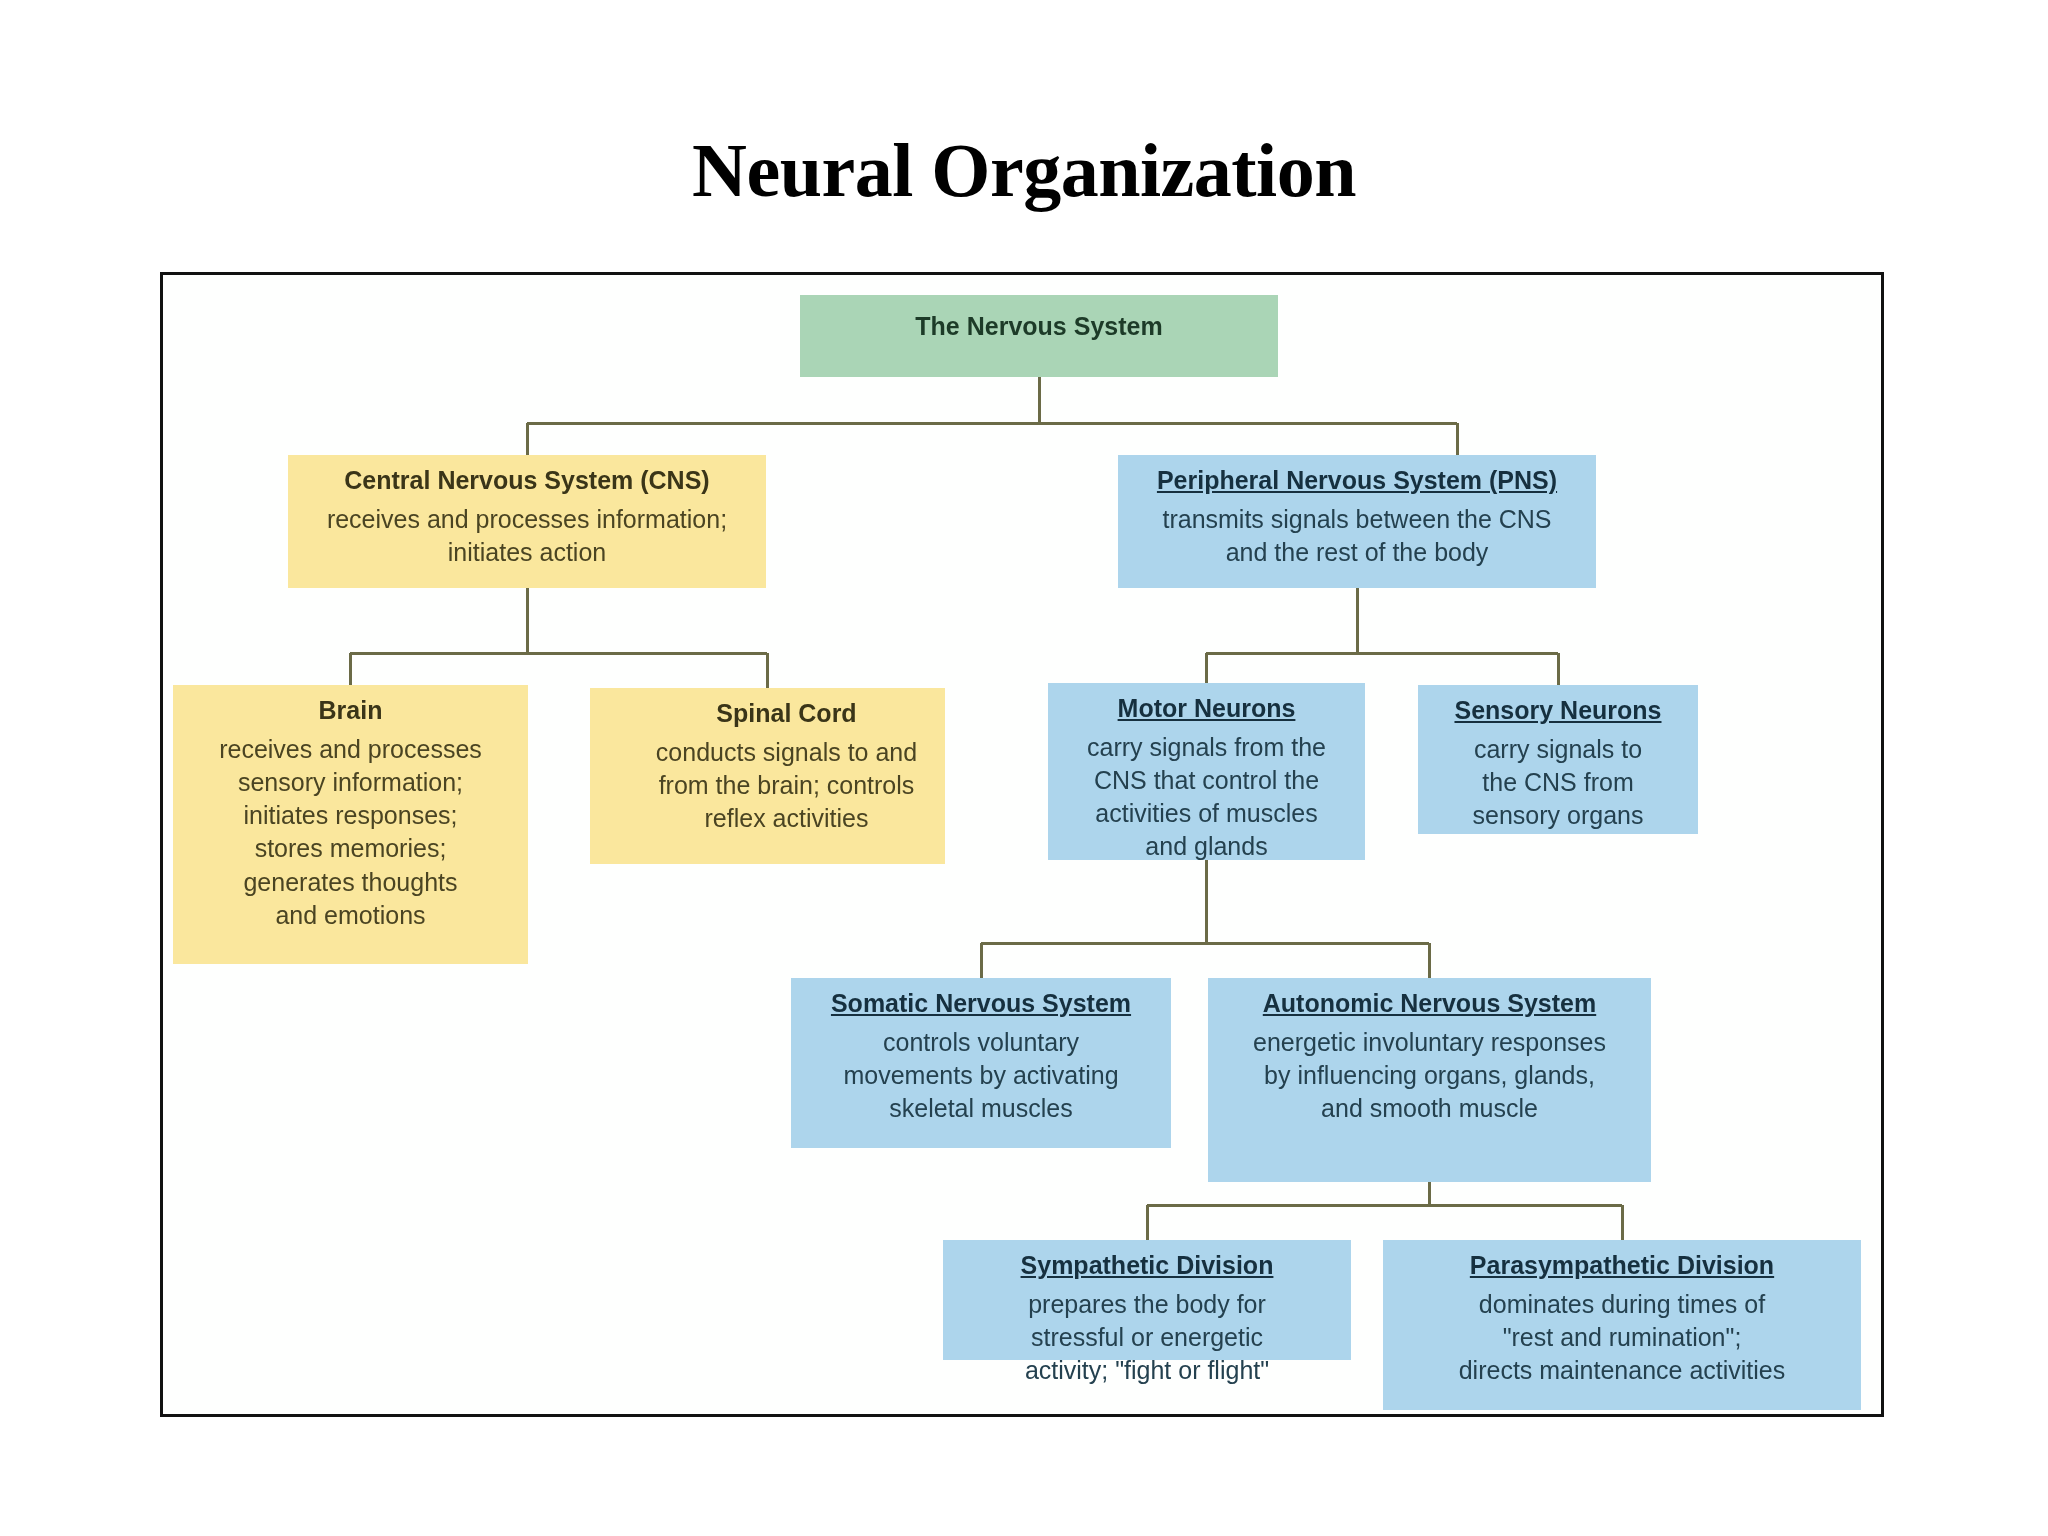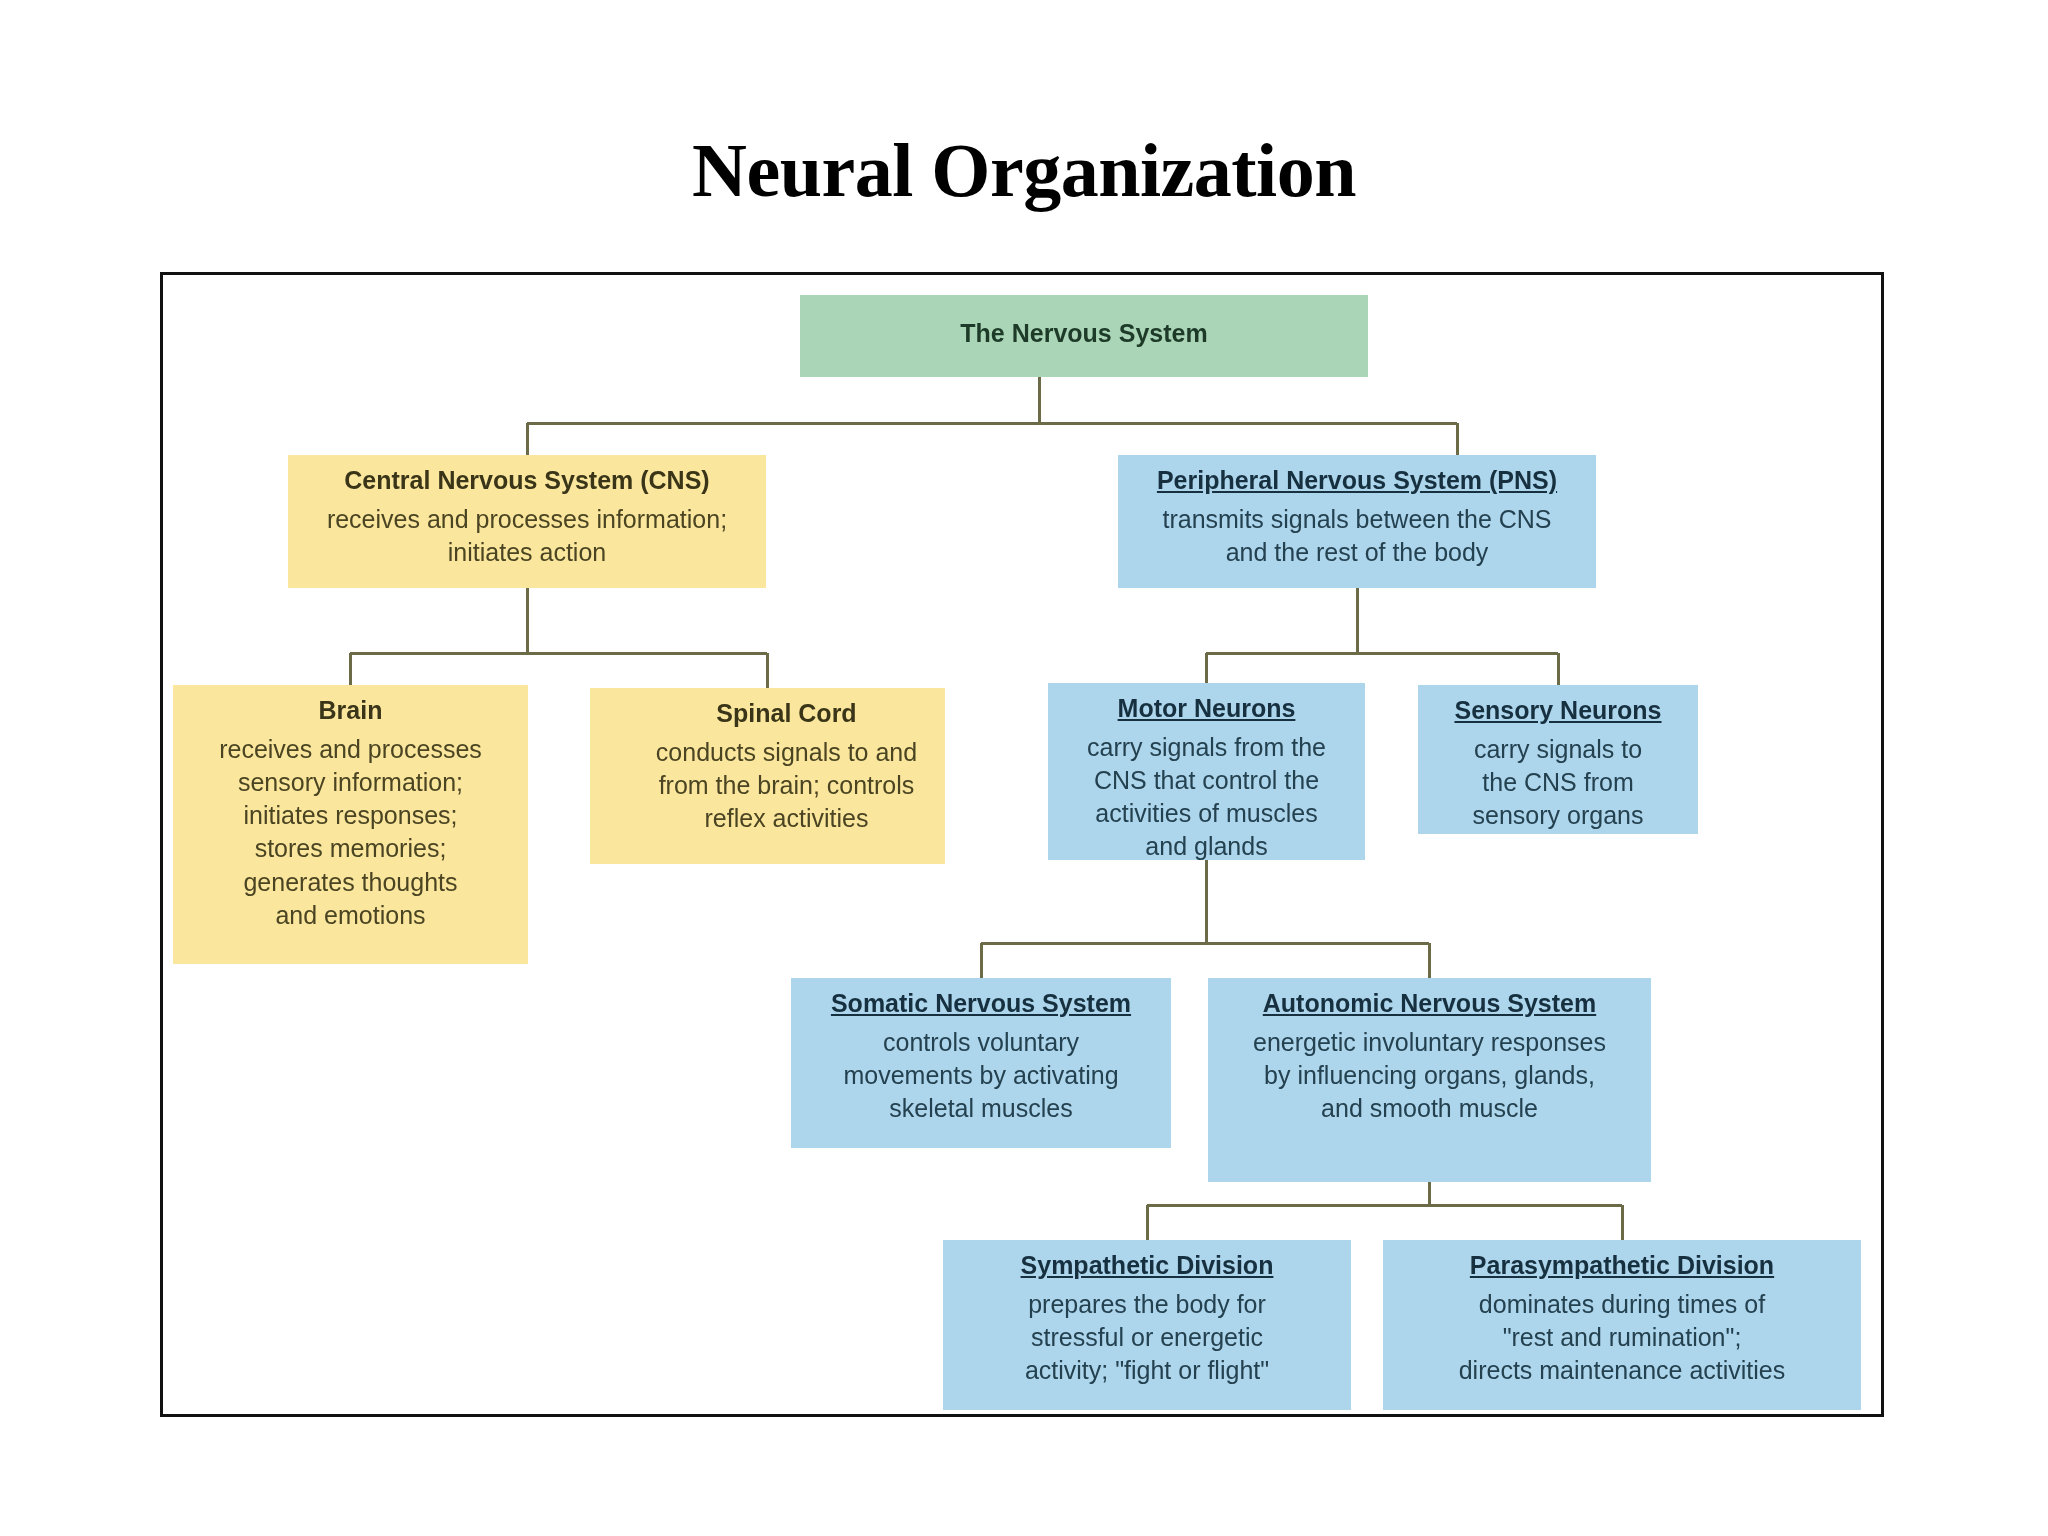--- a/index.html
+++ b/index.html
@@ -86,30 +86,30 @@
   .node.yellow .node-title { color: #3a3518; }
   .node.yellow .node-desc  { color: #4a4422; }
 
   .node.blue {
     background: #add5ec;
   }
   .node.blue .node-title { color: #16303f; text-decoration: underline; }
   .node.blue .node-desc  { color: #24414f; }
 
   
-  #node-nervous-system   { left: 637px;  top: 20px;   width: 568px;  height: 82px;  padding-top: 23px; }
+  #node-nervous-system   { left: 637px;  top: 20px;   width: 478px;  height: 82px;  padding-top: 16px; }
   #node-cns              { left: 125px;  top: 180px;  width: 478px;  height: 133px; }
   #node-pns              { left: 955px;  top: 180px;  width: 478px;  height: 133px; }
   #node-brain            { left: 10px;   top: 410px;  width: 355px;  height: 279px; }
   #node-spinal-cord      { left: 427px;  top: 413px;  width: 355px;  height: 176px; padding-left: 48px; }
   #node-motor-neurons    { left: 885px;  top: 408px;  width: 317px;  height: 177px; }
   #node-sensory-neurons  { left: 1255px; top: 410px;  width: 280px;  height: 149px; }
   #node-somatic          { left: 628px;  top: 703px;  width: 380px;  height: 170px; }
   #node-autonomic        { left: 1045px; top: 703px;  width: 443px;  height: 204px; }
-  #node-sympathetic      { left: 780px;  top: 965px;  width: 408px;  height: 170px; }
+  #node-sympathetic      { left: 780px;  top: 965px;  width: 408px;  height: 120px; }
   #node-parasympathetic  { left: 1220px; top: 965px;  width: 478px;  height: 170px; }
 </style>
 </head>
 <body>
 
 <div id="page">
 
   <div id="page-title">Neural Organization</div>
 
   <div id="diagram-frame">

